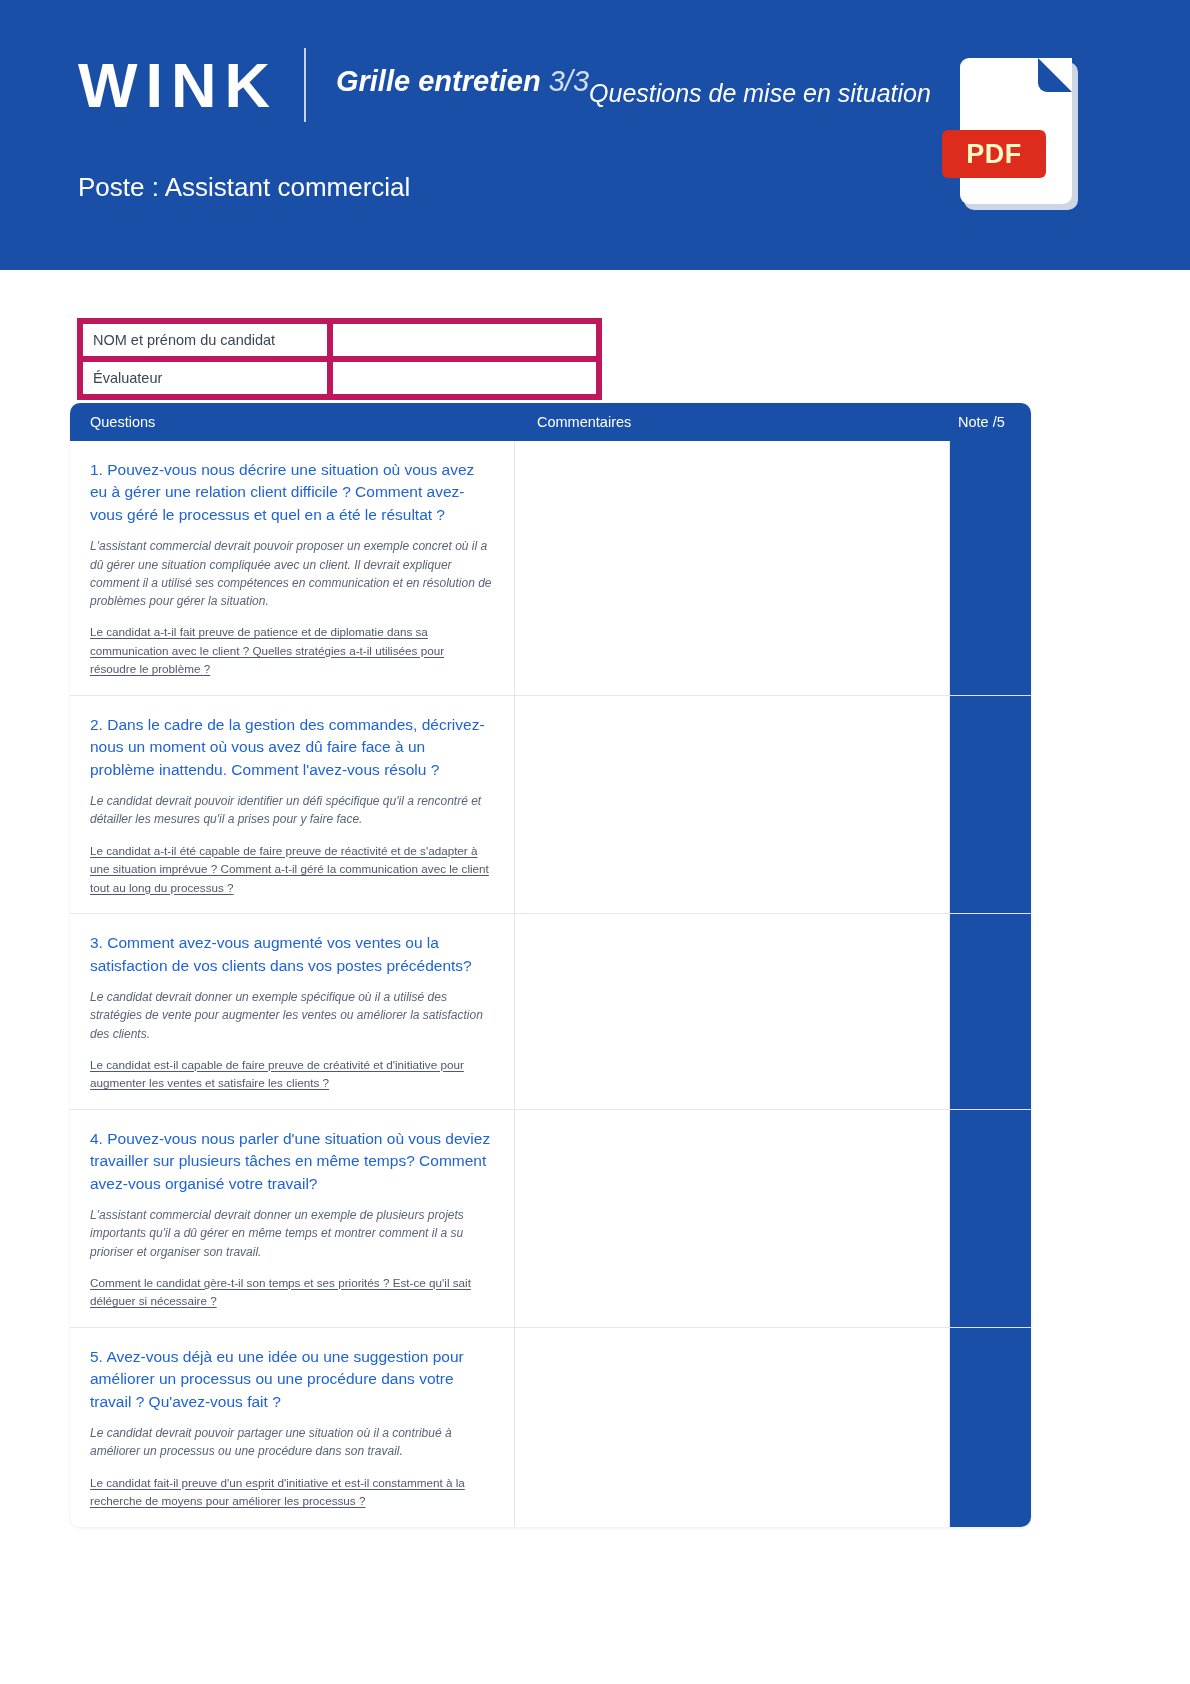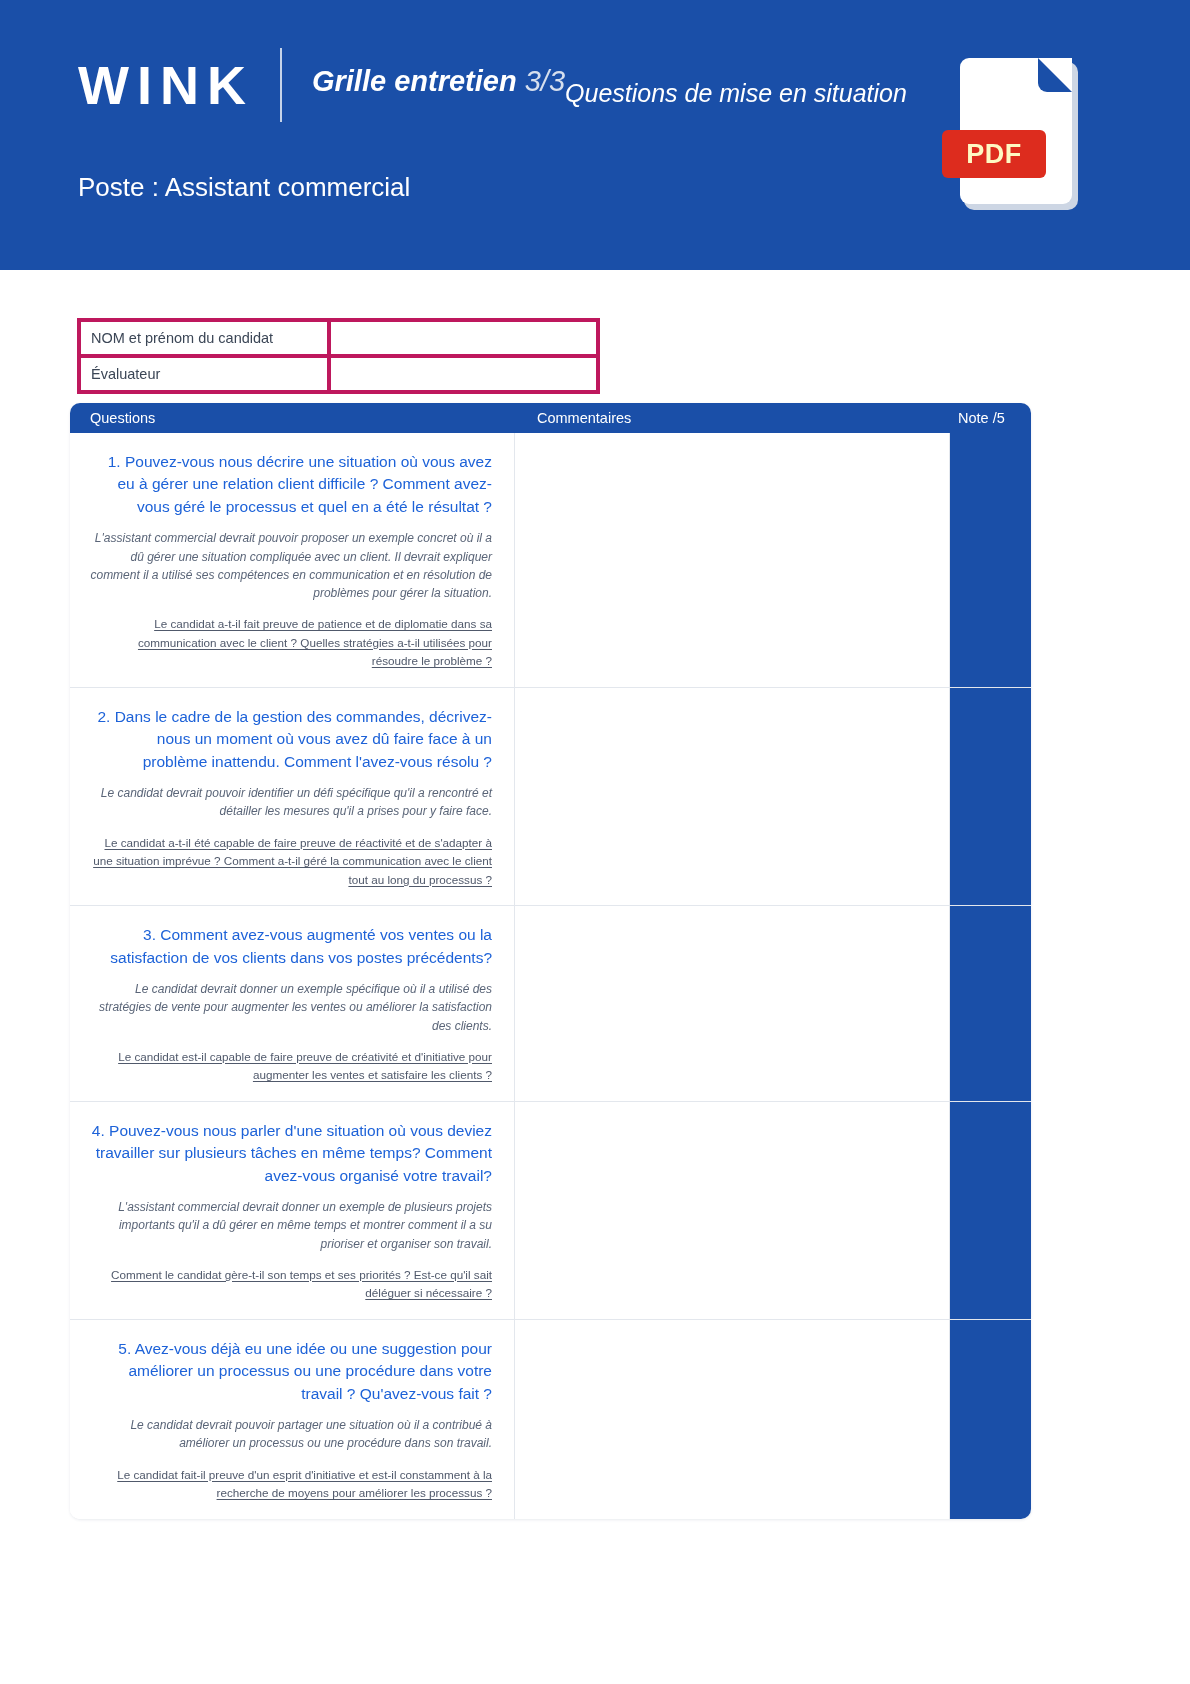--- a/index.html
+++ b/index.html
@@ -31,21 +31,21 @@
 
   .header-top {
     position: absolute;
     top: 48px;
     left: 78px;
     display: flex;
     align-items: center;
   }
 
   .wink-logo {
-    font-size: 54px;
+    font-size: 63px;
     font-weight: 700;
     color: #ffffff;
     letter-spacing: 8px;
     line-height: 1;
     font-family: "Liberation Sans", sans-serif;
   }
 
   .logo-divider {
     width: 2px;
     height: 74px;
@@ -149,21 +149,21 @@
   
   .candidate-table {
     position: absolute;
     top: 318px;
     left: 77px;
     width: 519px;
     border-collapse: collapse;
     table-layout: fixed;
   }
   .candidate-table td {
-    border: 4px solid #be185d;
+    border: 6px solid #be185d;
     height: 26px;
     font-size: 14.5px;
     color: #3b4656;
     padding: 8px 10px;
     vertical-align: middle;
   }
   .candidate-table td.label-cell { width: 250px; }
   .candidate-table td.value-cell { width: 269px; background: #ffffff; }
 
   
@@ -173,38 +173,37 @@
     left: 70px;
     width: 961px;
     border-radius: 10px;
     overflow: hidden;
     box-shadow: 0 1px 3px rgba(30,50,90,0.10);
   }
 
   .grid-header {
     display: flex;
     background: #1a4fa8;
-    height: 30px;
+    height: 38px;
     align-items: center;
     color: #ffffff;
     font-size: 14.5px;
     font-weight: 500;
   }
   .col-q      { width: 445px; padding-left: 20px; }
   .col-c      { width: 435px; text-align: left; padding-left: 22px; }
   .col-n      { width: 81px;  text-align: left; padding-left: 8px; }
 
   .grid-body { background: #ffffff; }
 
   .q-row {
     display: flex;
     align-items: stretch;
     border-bottom: 1px solid #e3e7ed;
     background: #ffffff;
-    text-align: right;
   }
   .q-row:last-child { border-bottom: none; }
 
   .cell-question {
     width: 445px;
     padding: 18px 22px 16px 20px;
     border-right: 1px solid #e3e7ed;
   }
   .cell-comment {
     width: 435px;

